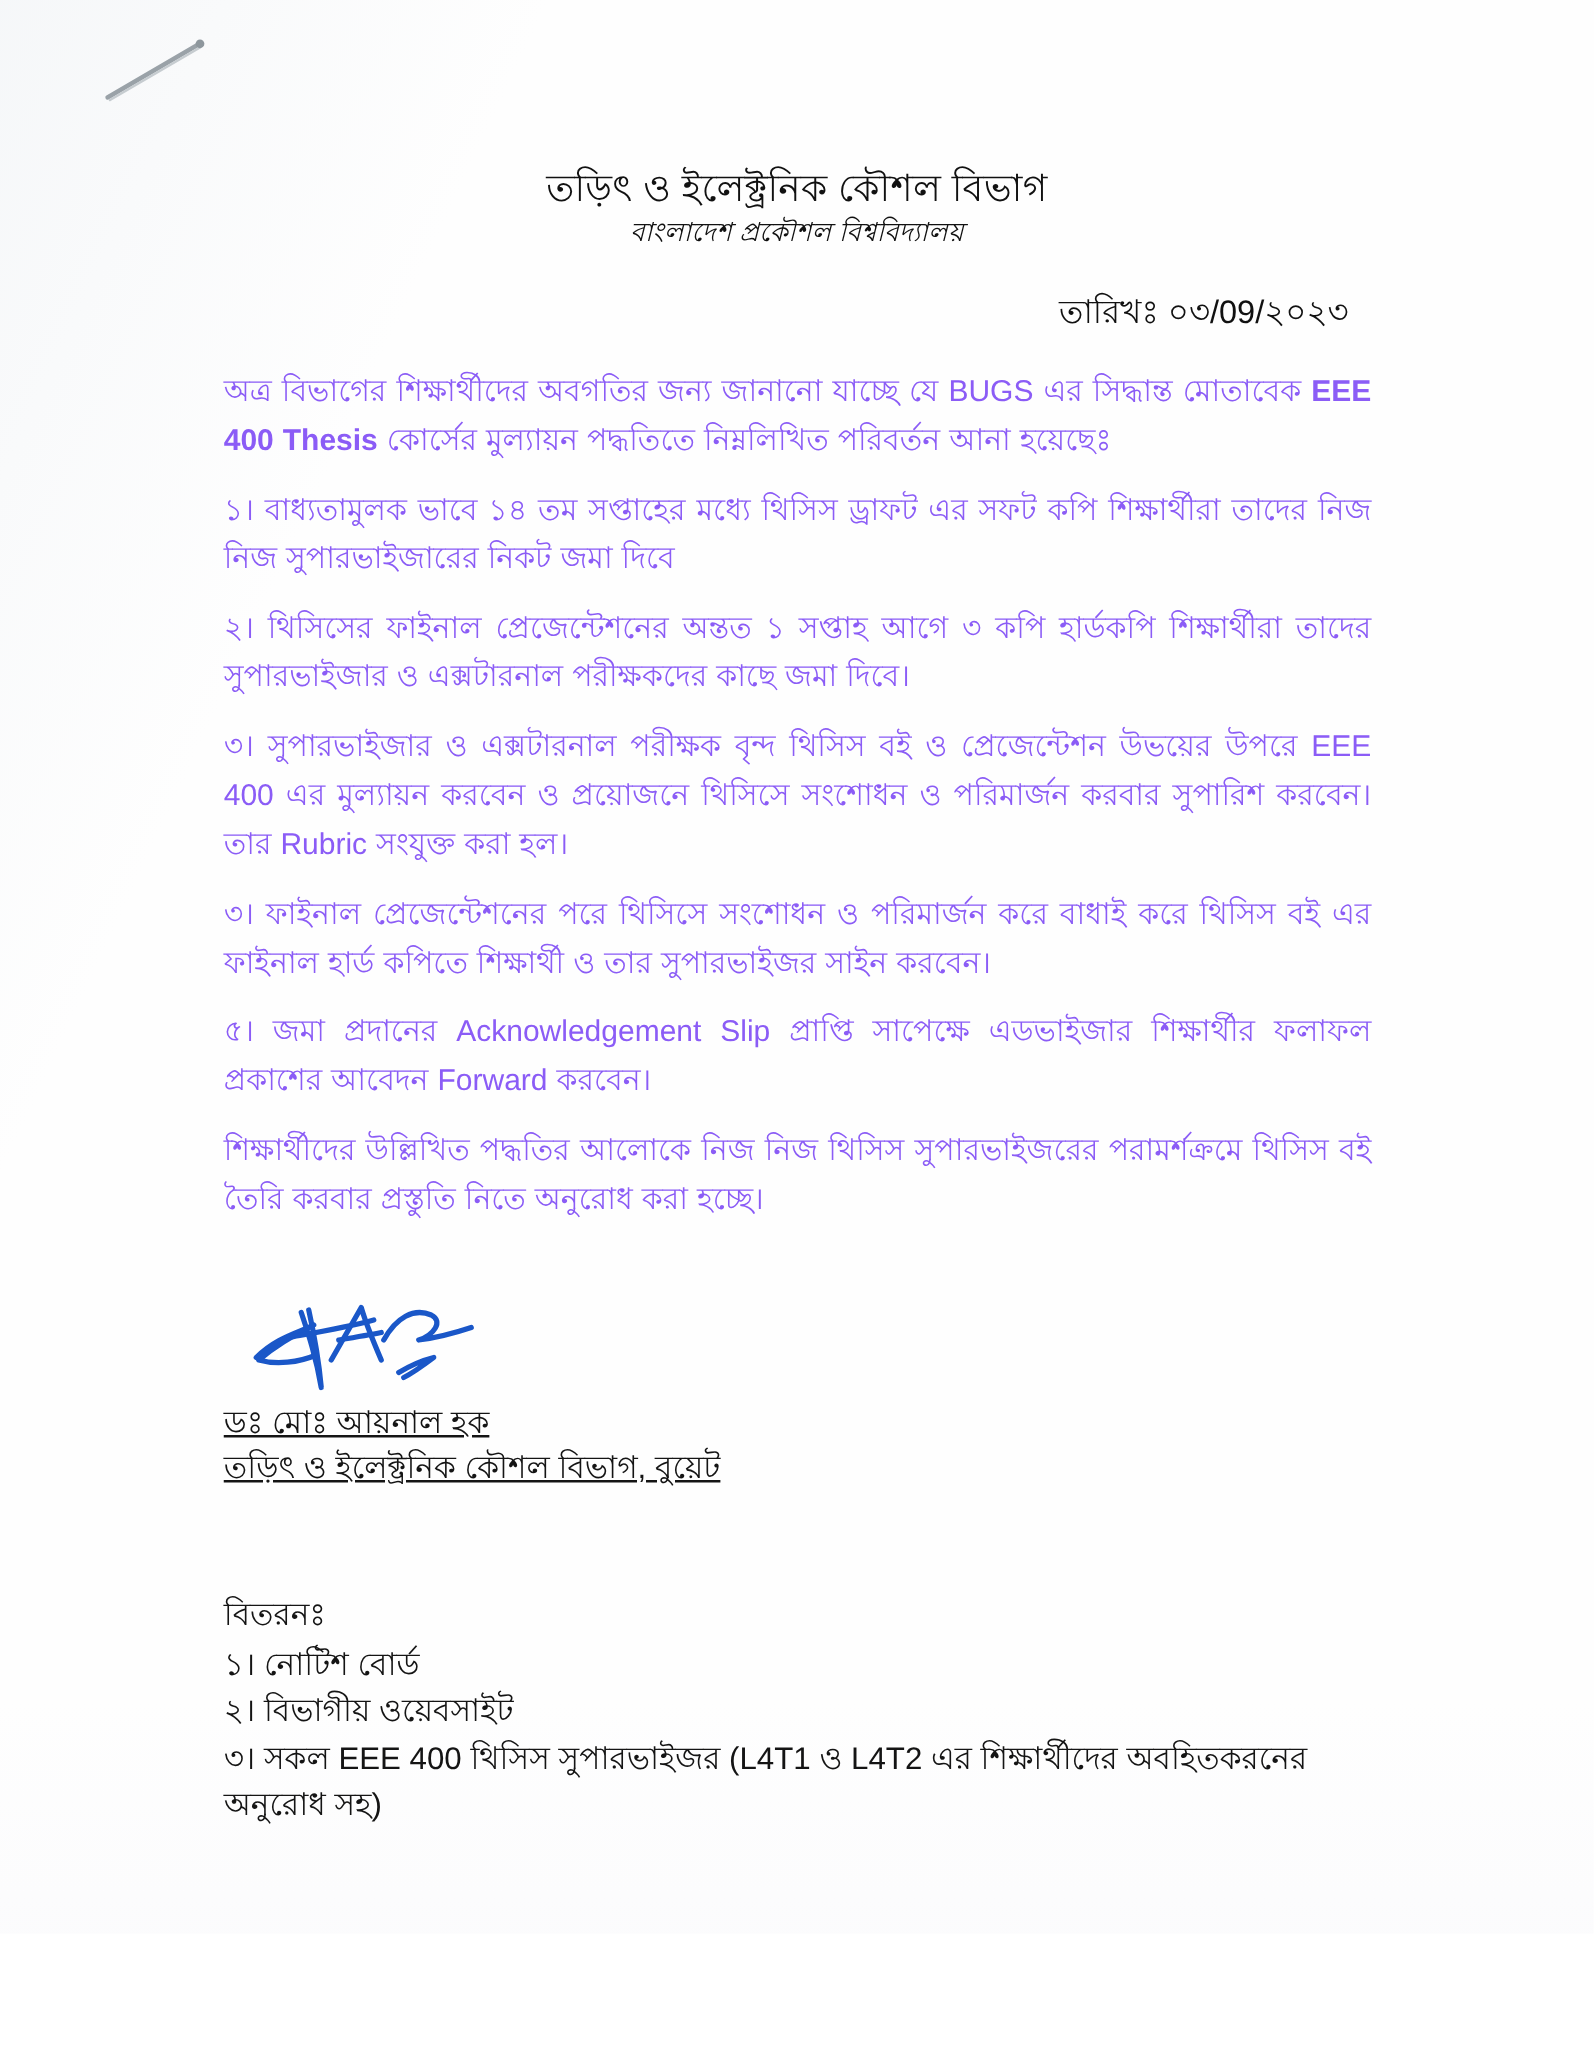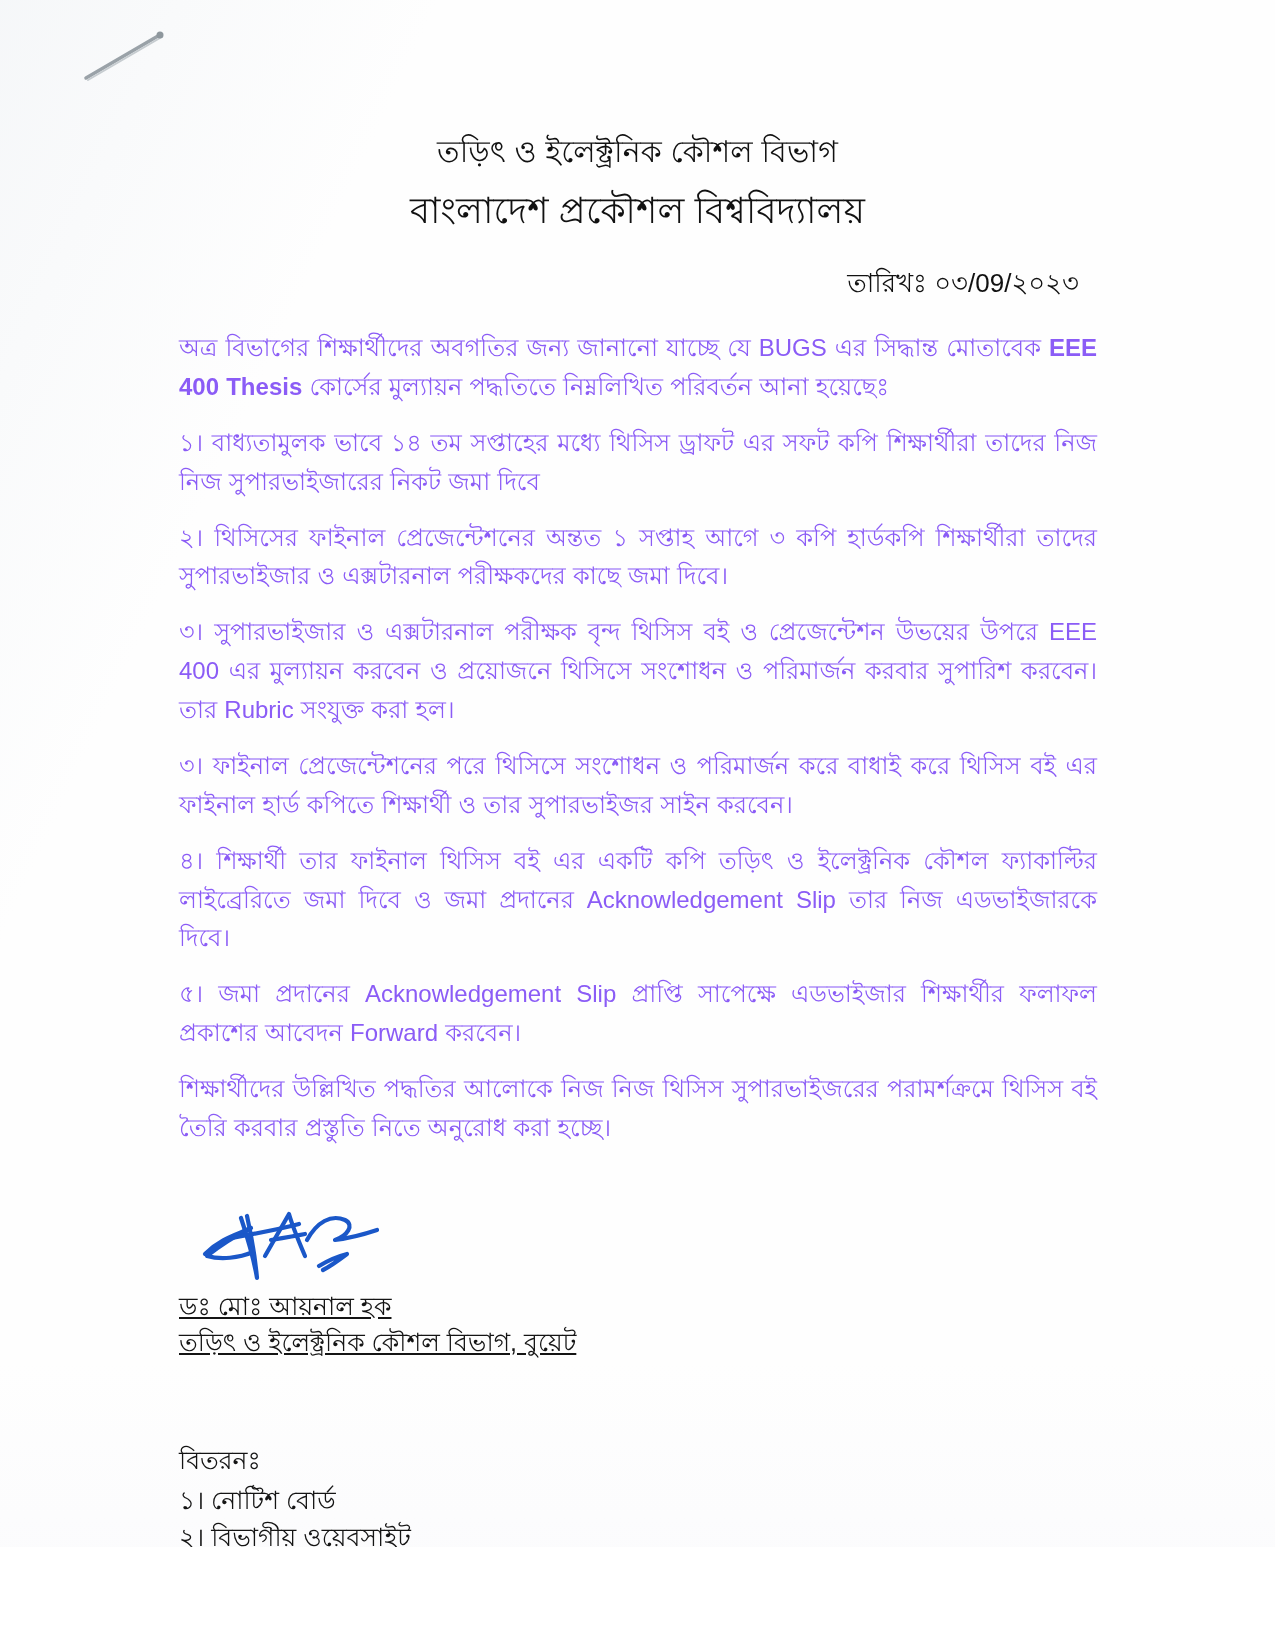--- a/index.html
+++ b/index.html
@@ -49,21 +49,21 @@
 
   .dept-title,
   .univ-title {
     text-align: center;
     font-size: 30px;
     line-height: 1.35;
     letter-spacing: 0.2px;
     color: #111;
   }
   .dept-title { margin-top: 132px; }
-  .univ-title { margin-top: 14px; font-size: 36px; }
+  .univ-title { font-size: 21px; font-style: italic; }
 
   .date-line {
     text-align: right;
     padding-right: 196px;
     margin-top: 28px;
     font-size: 26px;
     color: #111;
   }
 
   .body-block {
@@ -139,21 +139,20 @@
     <div class="date-line">তারিখঃ ০৩/09/২০২৩</div>
 
     <div class="body-block">
 
       <p class="para intro"><span>অত্র বিভাগের শিক্ষার্থীদের অবগতির জন্য জানানো যাচ্ছে যে BUGS এর সিদ্ধান্ত মোতাবেক </span><span class="bold-inline">EEE 400 Thesis</span><span> কোর্সের মুল্যায়ন পদ্ধতিতে নিম্নলিখিত পরিবর্তন আনা হয়েছেঃ</span></p>
 
       <p class="para">১। বাধ্যতামুলক ভাবে ১৪ তম সপ্তাহের মধ্যে থিসিস ড্রাফট এর সফট কপি শিক্ষার্থীরা তাদের নিজ নিজ সুপারভাইজারের নিকট জমা দিবে</p>
       <p class="para">২। থিসিসের ফাইনাল প্রেজেন্টেশনের অন্তত ১ সপ্তাহ আগে ৩ কপি হার্ডকপি শিক্ষার্থীরা তাদের সুপারভাইজার ও এক্সটারনাল পরীক্ষকদের কাছে জমা দিবে।</p>
       <p class="para">৩। সুপারভাইজার ও এক্সটারনাল পরীক্ষক বৃন্দ থিসিস বই ও প্রেজেন্টেশন  উভয়ের উপরে EEE 400 এর মুল্যায়ন করবেন ও প্রয়োজনে থিসিসে সংশোধন ও পরিমার্জন করবার সুপারিশ করবেন। তার Rubric সংযুক্ত করা হল।</p>
       <p class="para">৩। ফাইনাল প্রেজেন্টেশনের পরে থিসিসে সংশোধন ও পরিমার্জন করে বাধাই করে থিসিস বই এর ফাইনাল হার্ড কপিতে শিক্ষার্থী ও তার সুপারভাইজর সাইন করবেন।</p>
-      <p class="para">৪। শিক্ষার্থী তার ফাইনাল থিসিস বই এর একটি কপি তড়িৎ ও ইলেক্ট্রনিক কৌশল ফ্যাকাল্টির লাইব্রেরিতে জমা দিবে ও জমা প্রদানের Acknowledgement Slip তার নিজ এডভাইজারকে দিবে।</p>
       <p class="para">৫। জমা প্রদানের Acknowledgement Slip প্রাপ্তি সাপেক্ষে  এডভাইজার শিক্ষার্থীর ফলাফল প্রকাশের আবেদন Forward করবেন।</p>
 
       <p class="para closing">শিক্ষার্থীদের উল্লিখিত পদ্ধতির আলোকে নিজ নিজ থিসিস সুপারভাইজরের পরামর্শক্রমে থিসিস বই তৈরি করবার প্রস্তুতি নিতে অনুরোধ করা হচ্ছে।</p>
 
       <div class="sign-area">
         <svg class="signature-svg" width="220" height="92" viewBox="0 0 220 92" xmlns="http://www.w3.org/2000/svg">
           <g fill="none" stroke="#1a57c8" stroke-width="4.2" stroke-linecap="round" stroke-linejoin="round">
             <path d="M10 60 C 26 44, 44 40, 56 34 C 40 42, 24 52, 12 62 C 26 66, 44 64, 58 58"></path>
             <path d="M46 24 C 52 42, 58 60, 62 84 C 60 62, 56 40, 52 22"></path>
             <path d="M36 44 C 58 40, 82 36, 104 30"></path>

